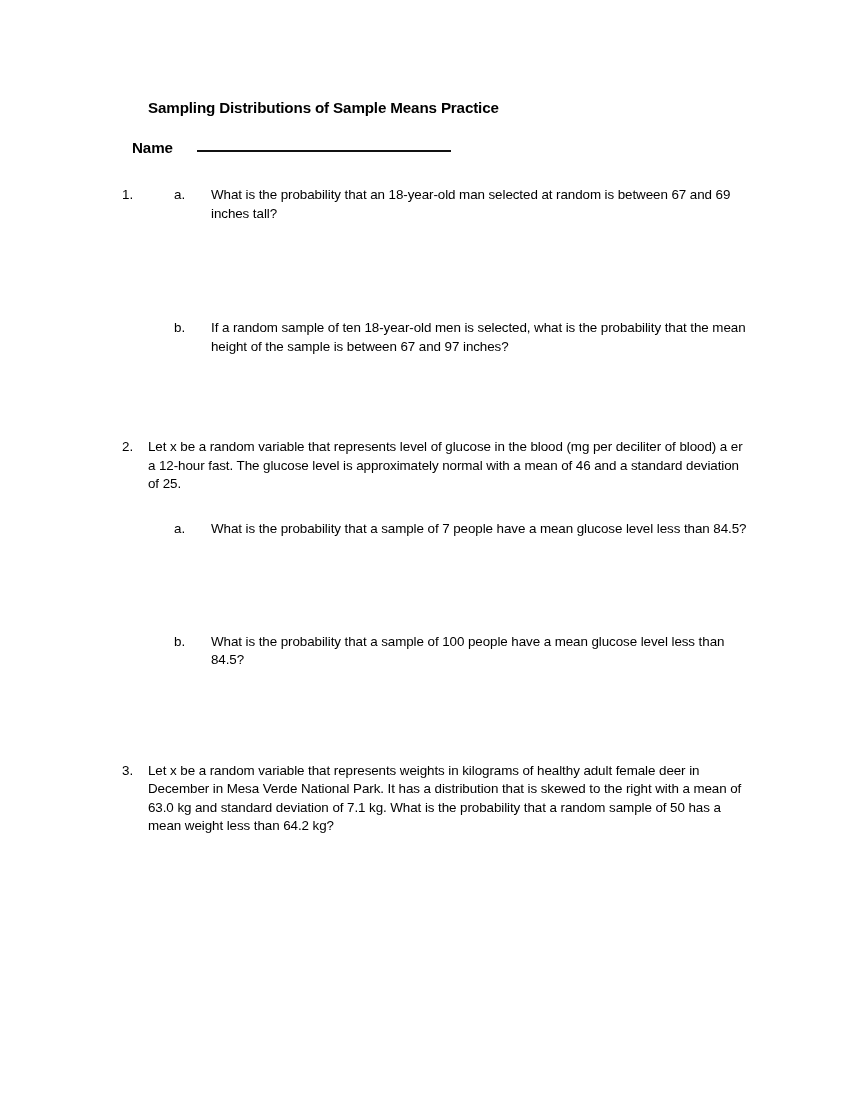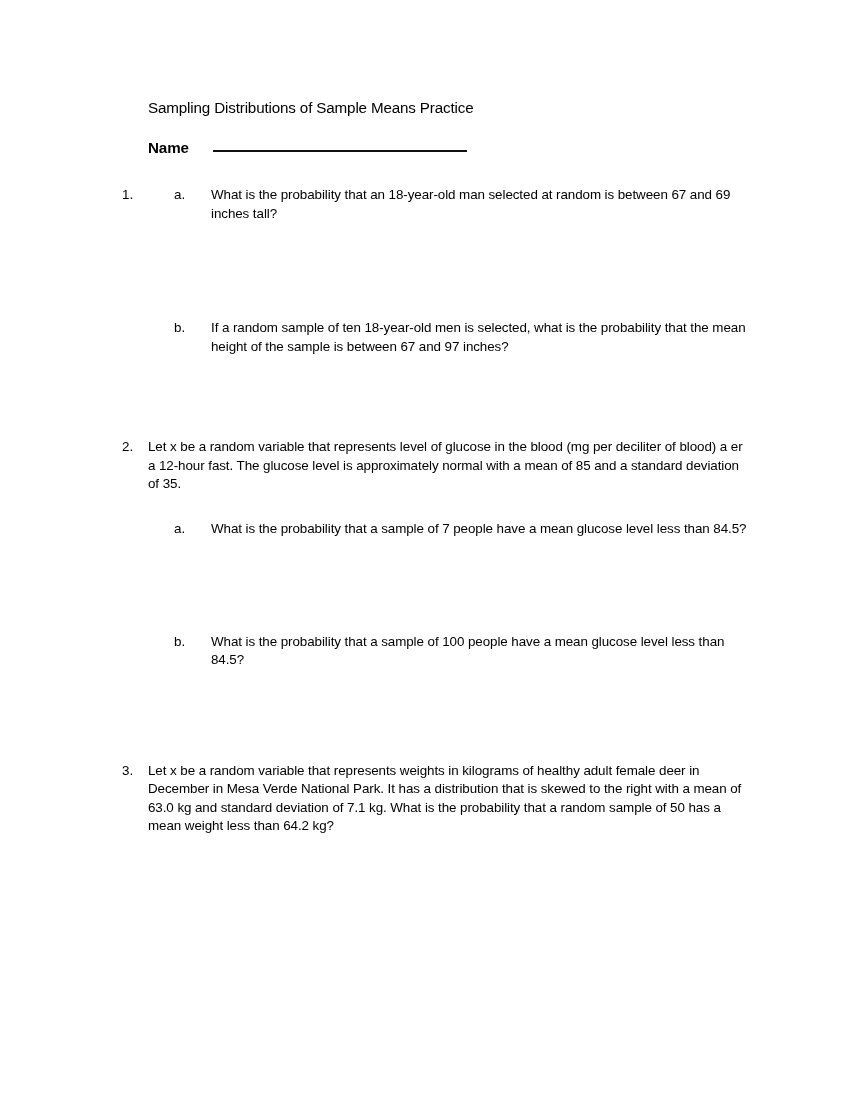--- a/index.html
+++ b/index.html
@@ -22,29 +22,29 @@
     width: 850px;
     height: 1100px;
     background: #ffffff;
     box-sizing: border-box;
     padding: 98px 100px 0 122px;
   }
 
   
   .doc-title {
     font-size: 15.2px;
-    font-weight: normal;
+    font-weight: bold;
     letter-spacing: -0.15px;
     line-height: 1.25;
     margin: 0 0 6px 26px;
     white-space: nowrap;
   }
 
   .name-row {
-    margin: 22px 0 0 26px;
+    margin: 22px 0 0 10px;
     display: flex;
     align-items: baseline;
     white-space: nowrap;
     gap: 17px;
   }
   .name-label {
     font-size: 15.2px;
     font-weight: bold;
     letter-spacing: -0.1px;
   }
@@ -153,21 +153,21 @@
         <div class="work-space"></div>
         <li class="sub-item gap-b">
           <span class="sub-marker">b.</span>
           <div class="sub-text">If a random sample of ten 18-year-old men is selected, what is the probability that the mean height of the sample is between 67 and 97 inches?</div>
         </li>
       </ol>
     </li>
 
     <li class="q-item q2">
       <span class="q-marker">2.</span>
-      <div class="q-text">Let x be a random variable that represents level of glucose in the blood (mg per deciliter of blood) a er a 12-hour fast.  The glucose level is approximately normal with a mean of 85 and a standard deviation of 35.</div>
+      <div class="q-text">Let x be a random variable that represents level of glucose in the blood (mg per deciliter of blood) a er a 12-hour fast.  The glucose level is approximately normal with a mean of 46 and a standard deviation of 25.</div>
 
       <ol class="sublist">
         <li class="sub-item gap-a2">
           <span class="sub-marker">a.</span>
           <div class="sub-text">What is the probability that a sample of 7 people have a mean glucose level less than 84.5?</div>
         </li>
         <div class="work-space"></div>
         <li class="sub-item gap-b2">
           <span class="sub-marker">b.</span>
           <div class="sub-text">What is the probability that a sample of 100 people have a mean glucose level less than 84.5?</div>

